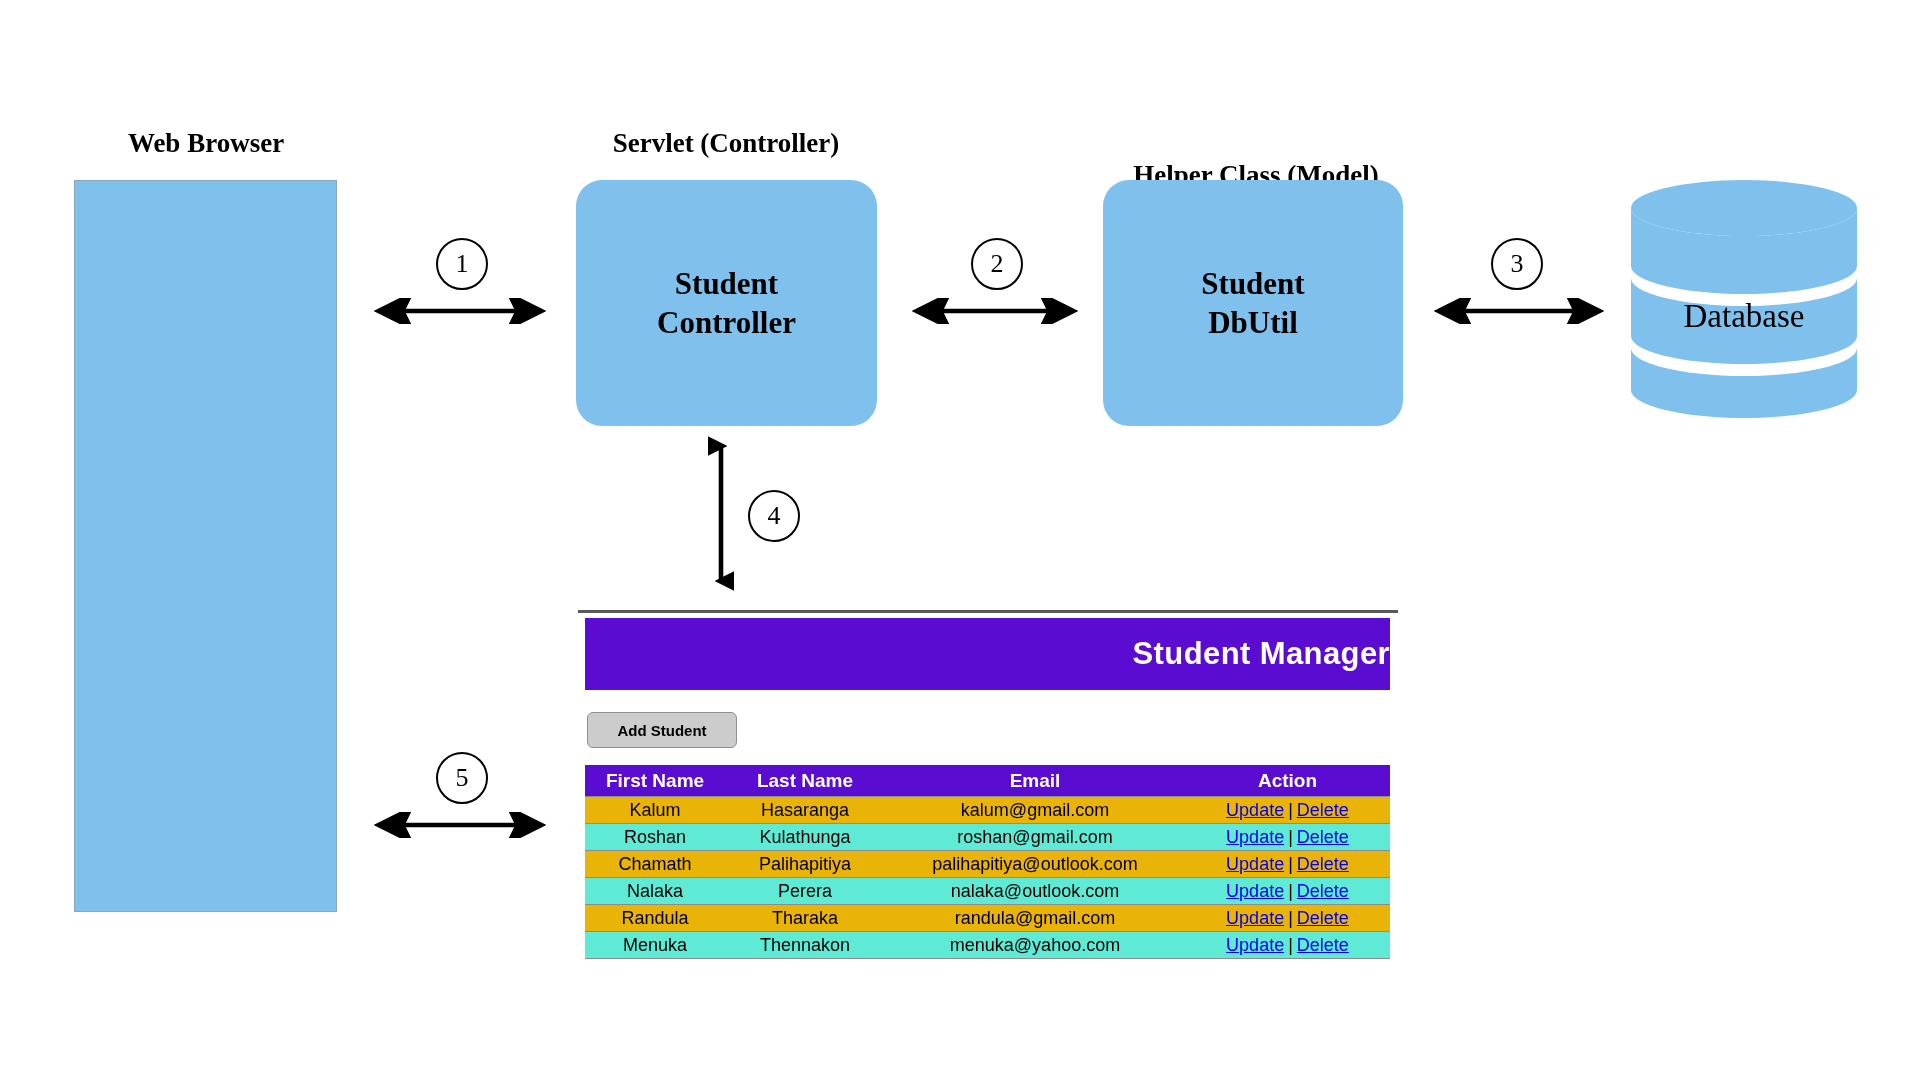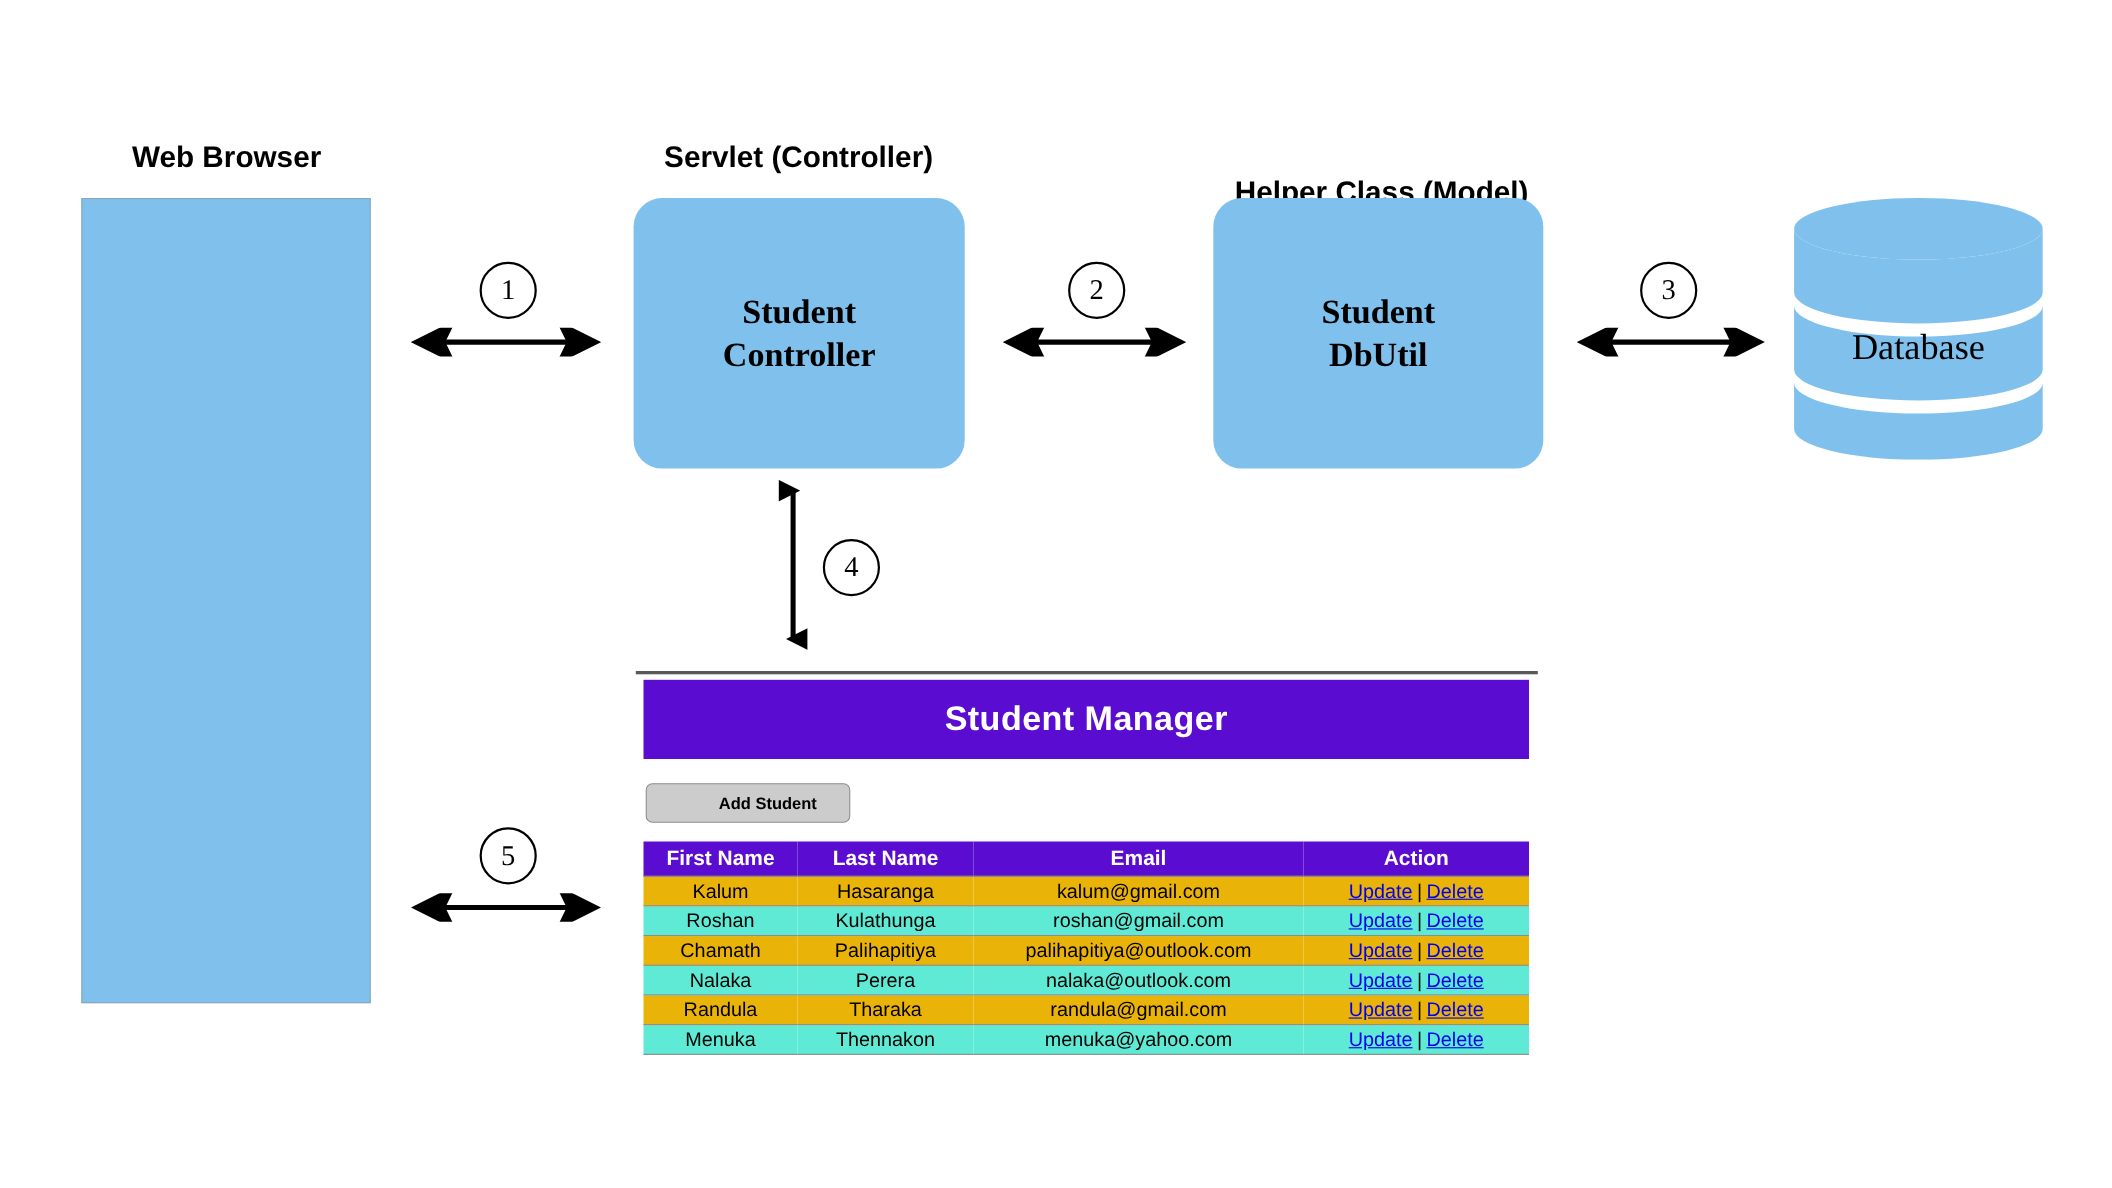--- a/index.html
+++ b/index.html
@@ -8,21 +8,21 @@
     background:#ffffff;
     font-family:"Liberation Serif",serif;
     overflow:hidden;
     position:relative;
   }
   .stage{position:absolute;left:0;top:0;width:1920px;height:1080px;}
 
   
   .caption{
     position:absolute;
-    font-family:Liberation Sans, sans-serif;
+    font-family:Liberation Serif, serif;
     font-weight:bold;
     font-size:27px;
     color:#000000;
     white-space:nowrap;
     text-align:center;
     letter-spacing:0px;
   }
 
   
   .browser-rect{
@@ -82,21 +82,21 @@
   }
 
   
   .jsp-rule{
     position:absolute;
     background:#595959;
   }
   .sm-banner{
     position:absolute;
     background:#5A0CD0;
-    display:flex;align-items:center;justify-content:center;
+    display:flex;align-items:center;justify-content:flex-end;
   }
   .sm-banner-text{
     font-family:"Liberation Sans",sans-serif;
     font-weight:bold;
     font-size:31px;
     color:#ffffff;
     letter-spacing:0.4px;
   }
   .add-btn{
     position:absolute;
@@ -256,21 +256,21 @@
     </svg>
   </div>
   <div class="num-circle" style="left:436px;top:752px;">5</div>
 
   <div class="jsp-rule" style="left:578px;top:610px;width:820px;height:3px;"></div>
 
   <div class="sm-banner" style="left:585px;top:618px;width:805px;height:72px;">
     <span class="sm-banner-text">Student Manager</span>
   </div>
 
-  <div class="add-btn" style="left:587px;top:712px;width:148px;height:34px;padding-left:36px;">Add Student</div>
+  <div class="add-btn" style="left:587px;top:712px;width:148px;height:34px;">Add Student</div>
 
   <table class="stbl" style="left:585px;top:765px;width:805px;">
     <colgroup>
       <col style="width:140px;">
       <col style="width:160px;">
       <col style="width:300px;">
       <col style="width:205px;">
     </colgroup>
     <thead>
       <tr>

